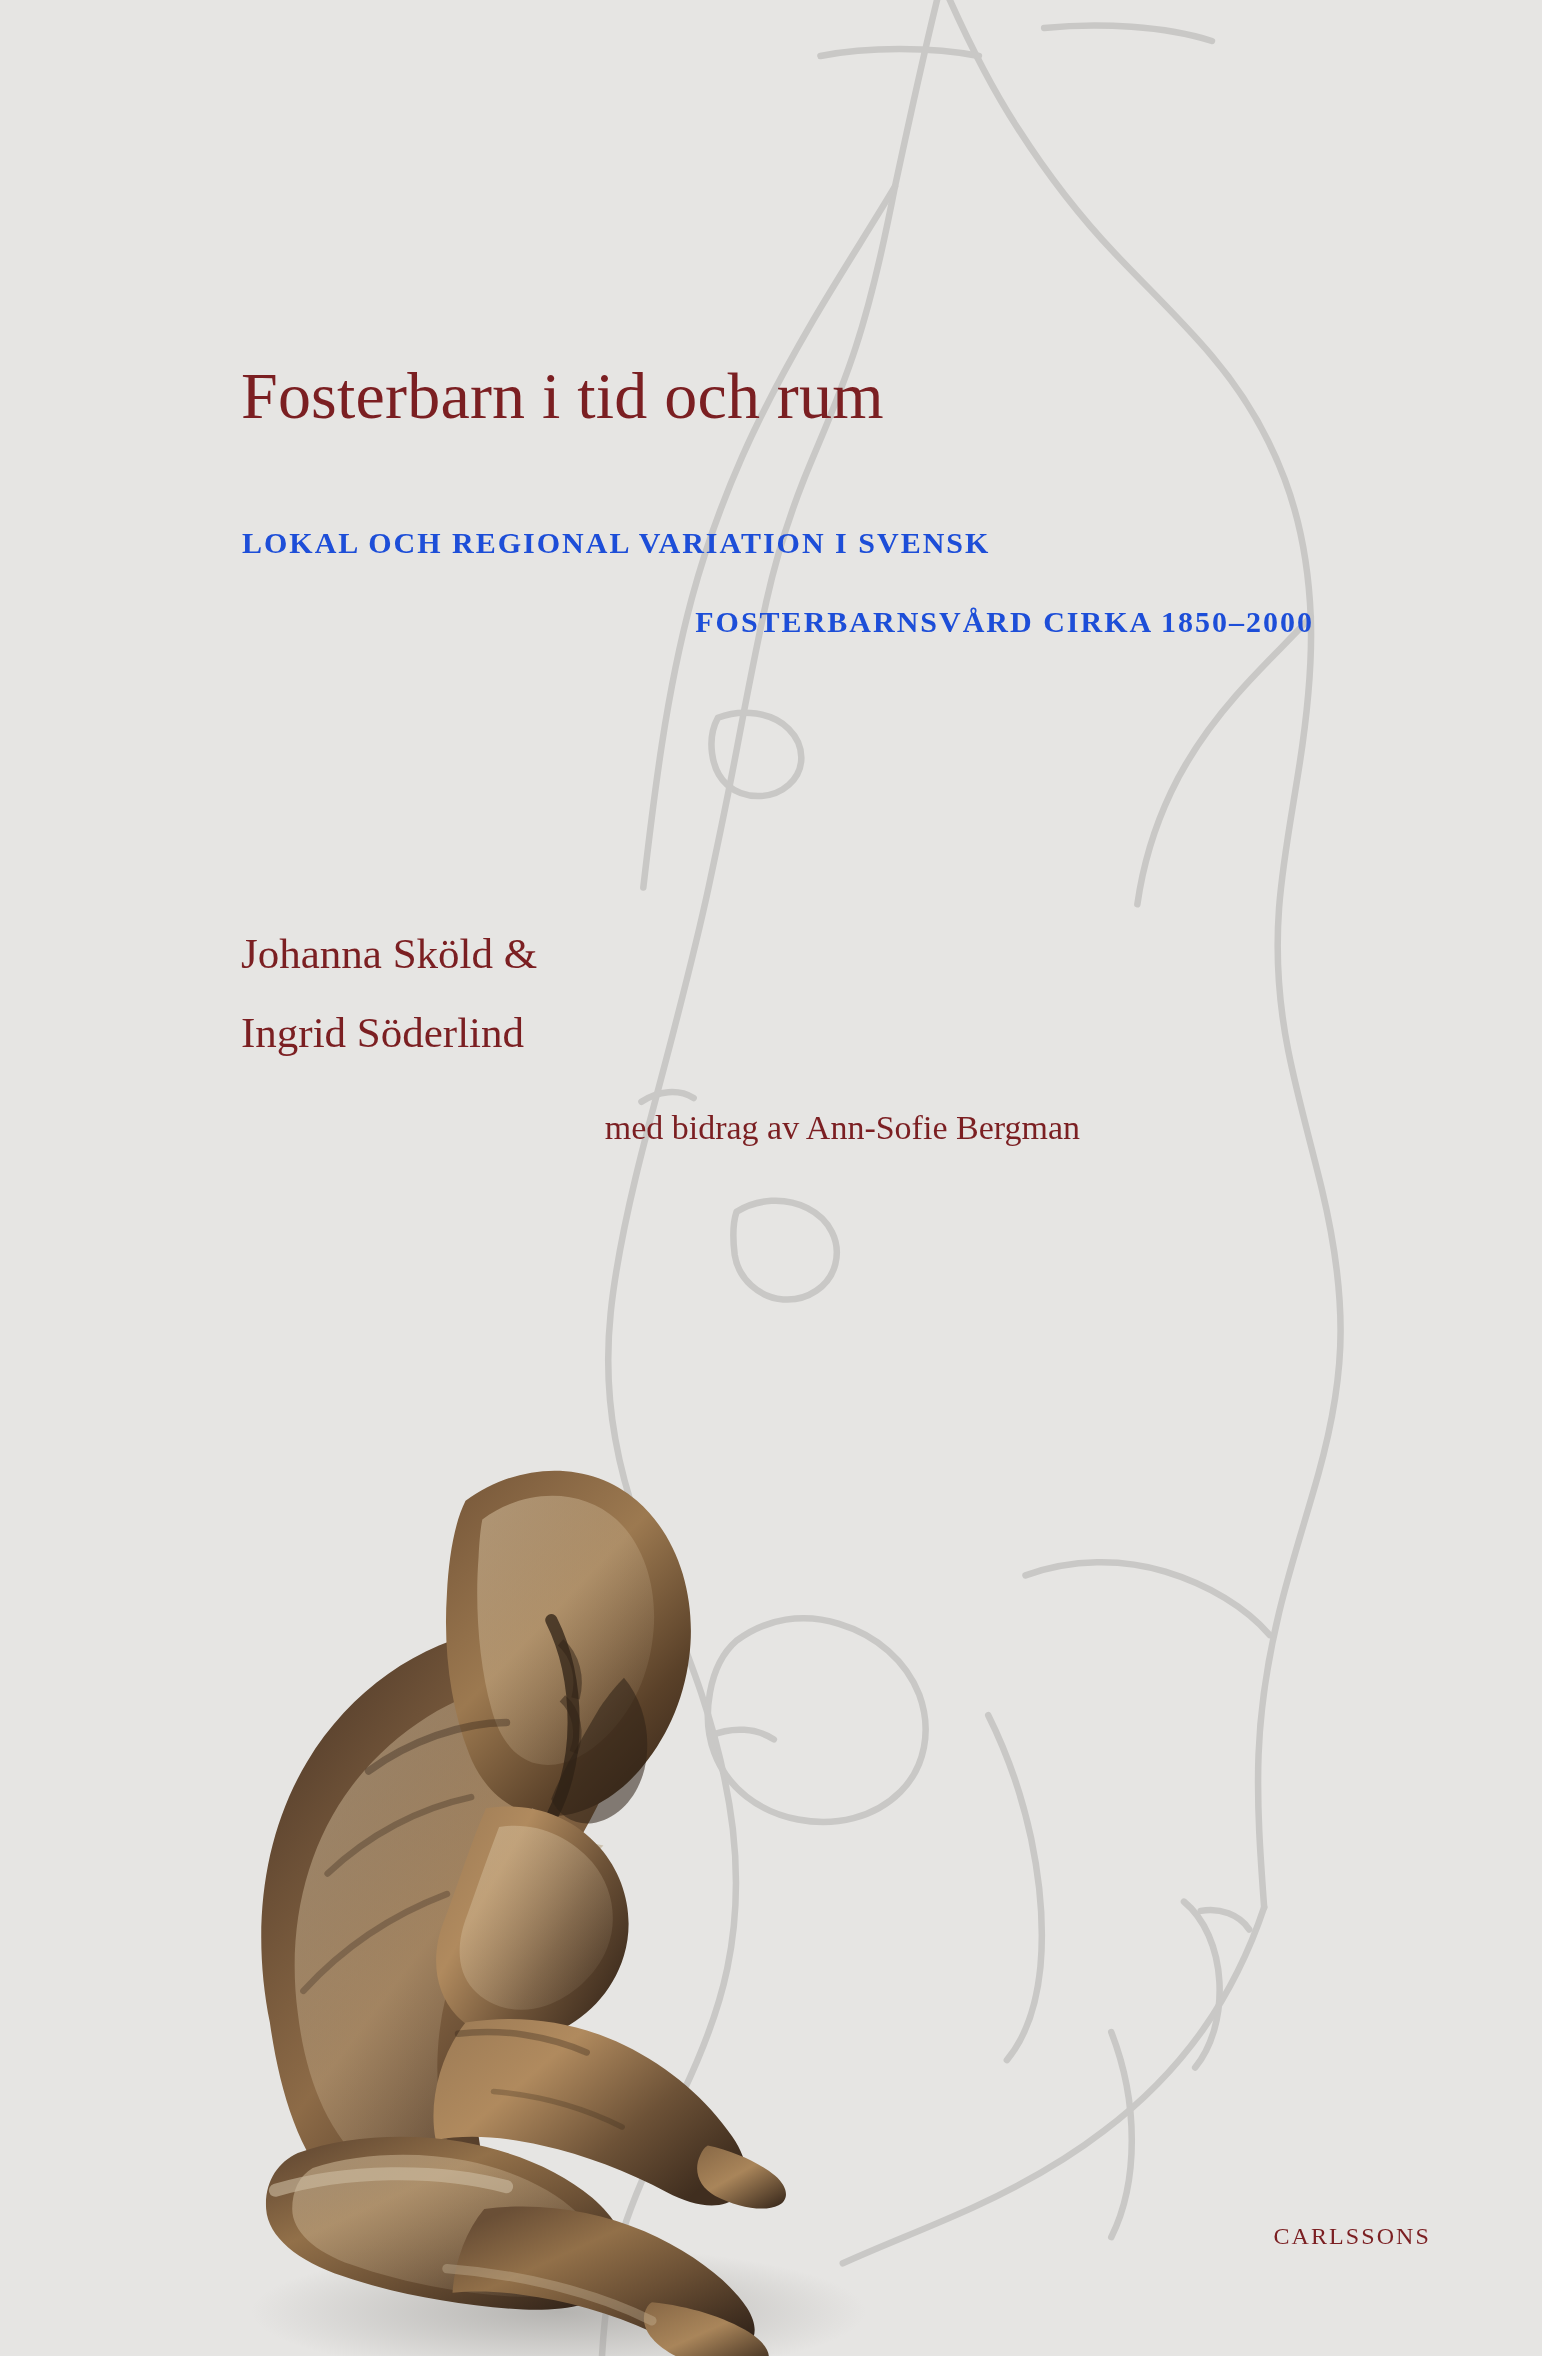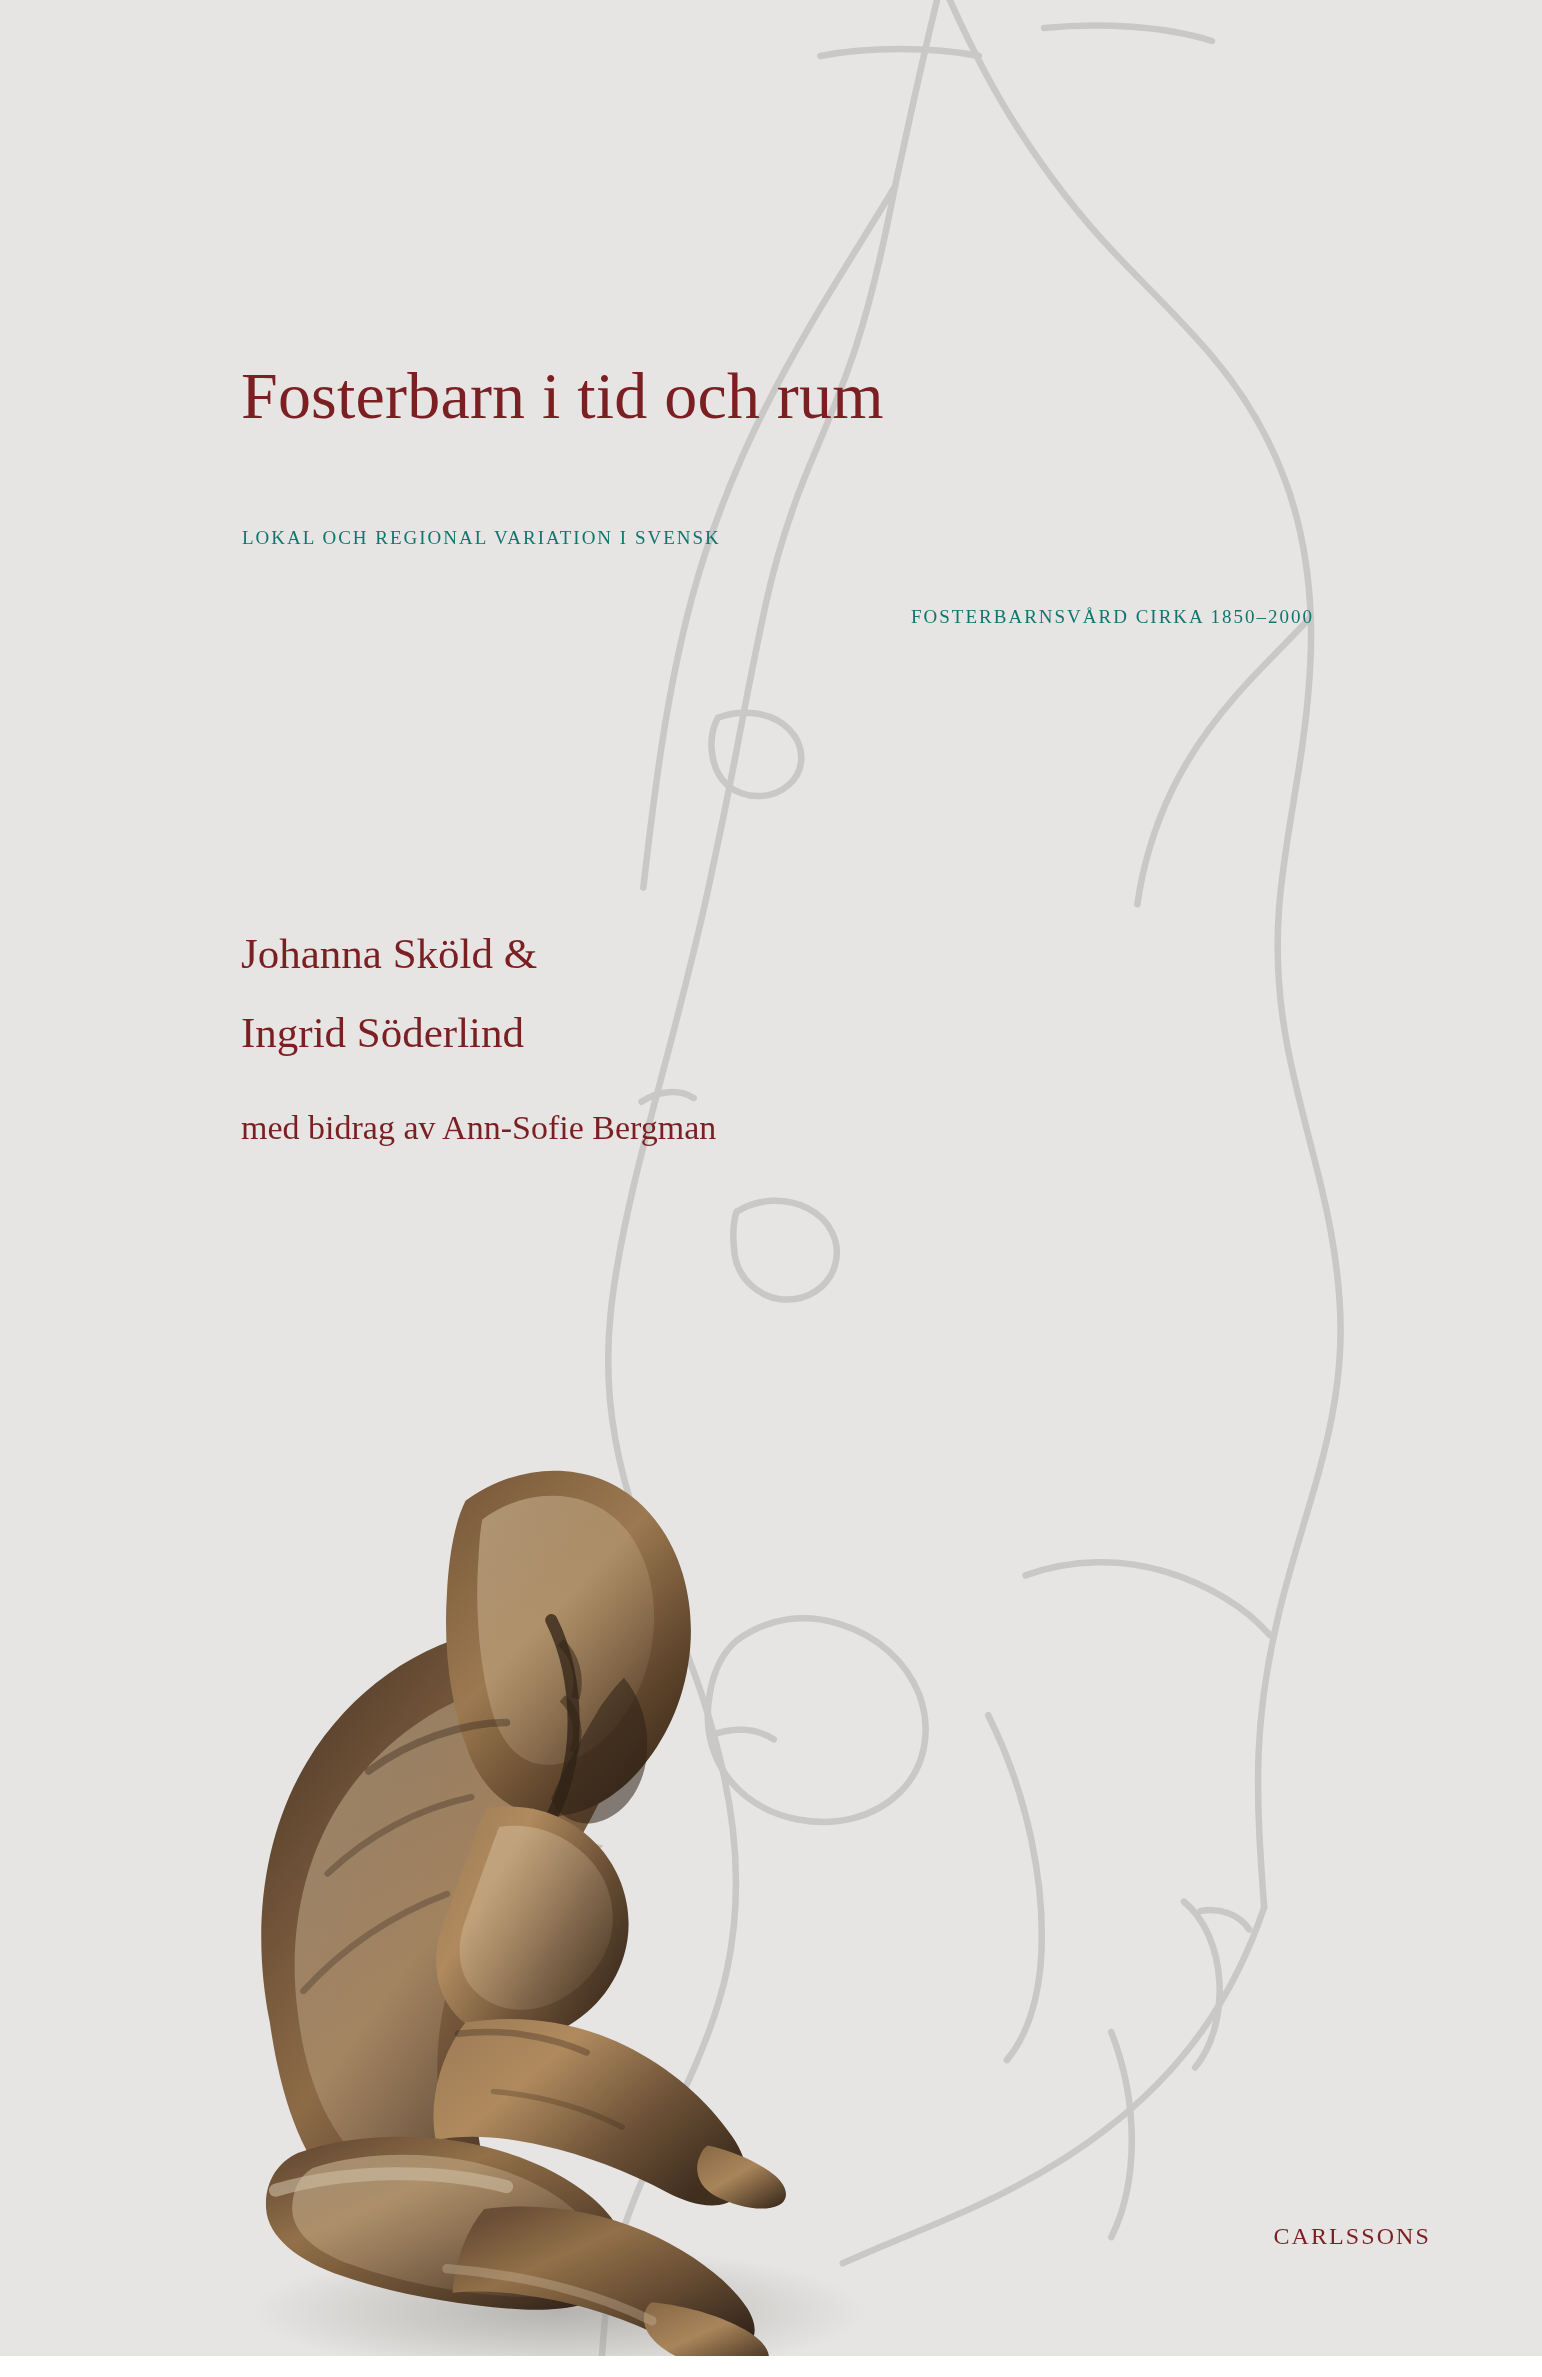--- a/index.html
+++ b/index.html
@@ -47,26 +47,27 @@
     font-size: 66px;
     line-height: 1.1;
     color: #7b1f22;
     letter-spacing: 0.2px;
     font-weight: 400;
   }
   .subtitle {
     position: absolute;
     left: 242px;
     width: 1072px;
-    font-size: 19px;
+    font-size: 30px;
     letter-spacing: 2px;
-    color: #0f766e;
+    color: #1d4ed8;
     text-transform: uppercase;
     font-variant: small-caps;
     line-height: 1.0;
+    font-weight: bold;
   }
   .subtitle-1 { top: 528px; }
   .subtitle-2 { top: 607px; text-align: right; }
 
   .author {
     position: absolute;
     left: 241px;
     width: 839px;
     font-size: 43px;
     color: #7b1f22;
@@ -75,20 +76,21 @@
   .author-1 { top: 932px; }
   .author-2 { top: 1011px; }
 
   .contributor {
     position: absolute;
     left: 241px;
     top: 1109px;
     width: 839px;
     font-size: 34px;
     color: #7b1f22;
+    text-align: right;
   }
 
   .publisher {
     position: absolute;
     right: 112px;
     bottom: 106px;
     font-size: 24px;
     letter-spacing: 2.1px;
     color: #7b1f22;
     text-transform: uppercase;

